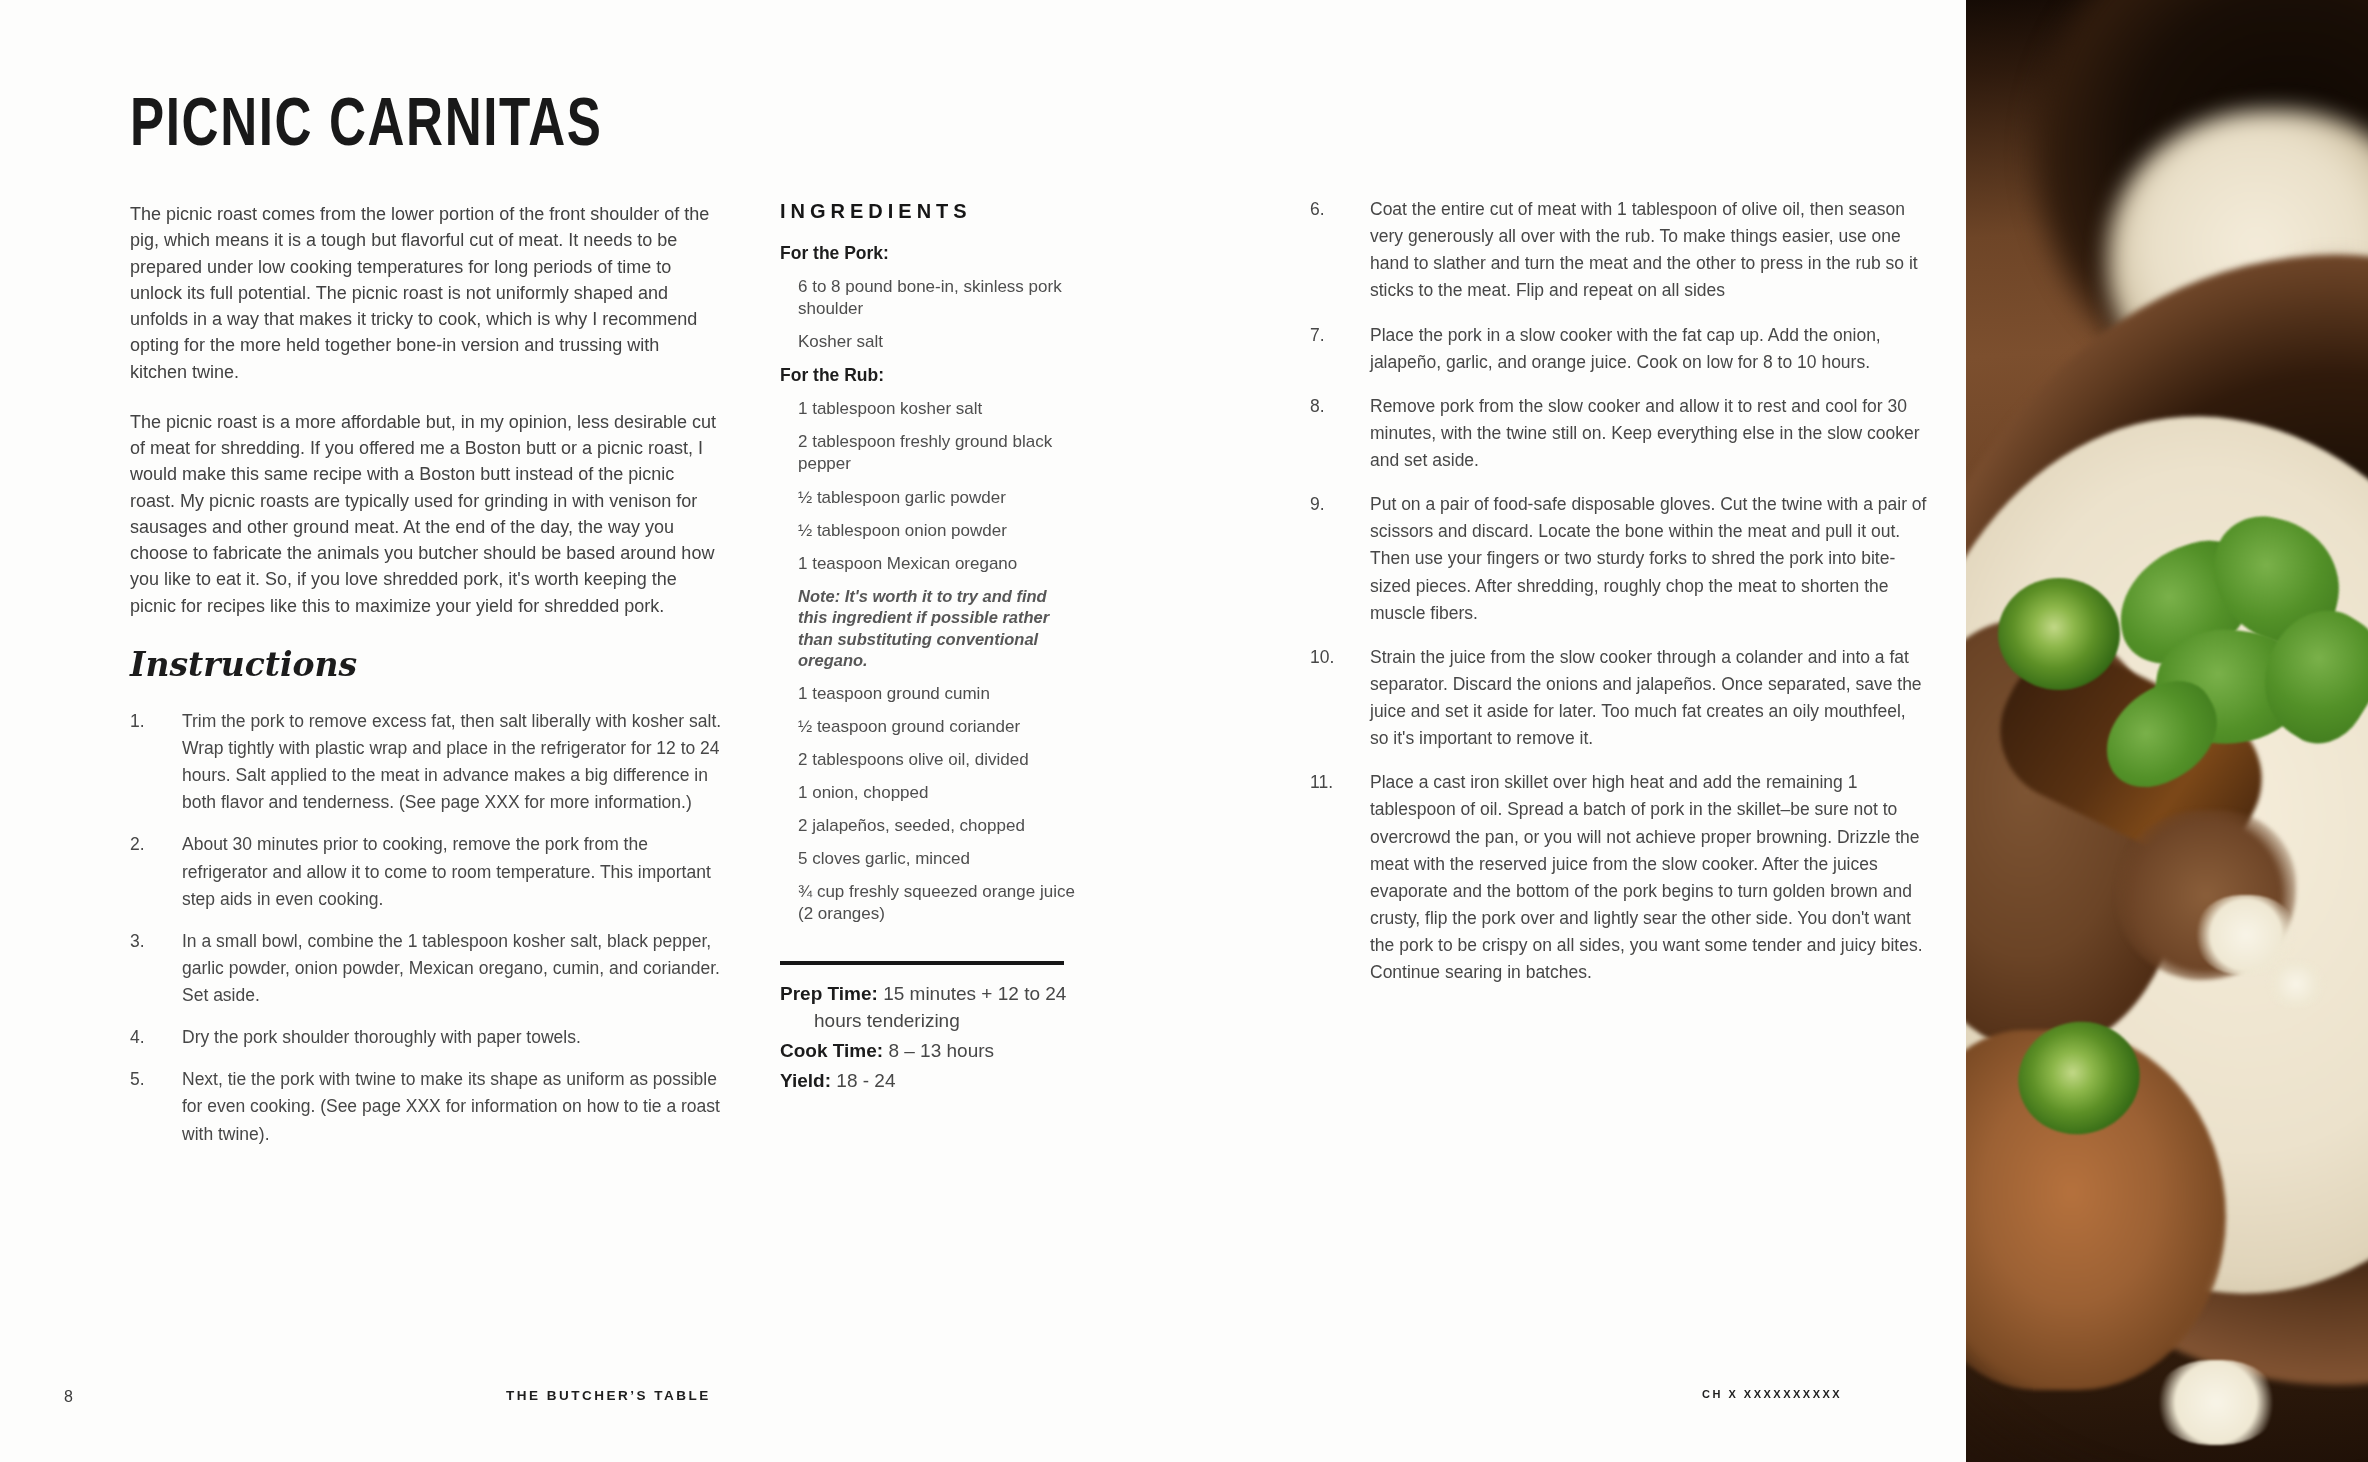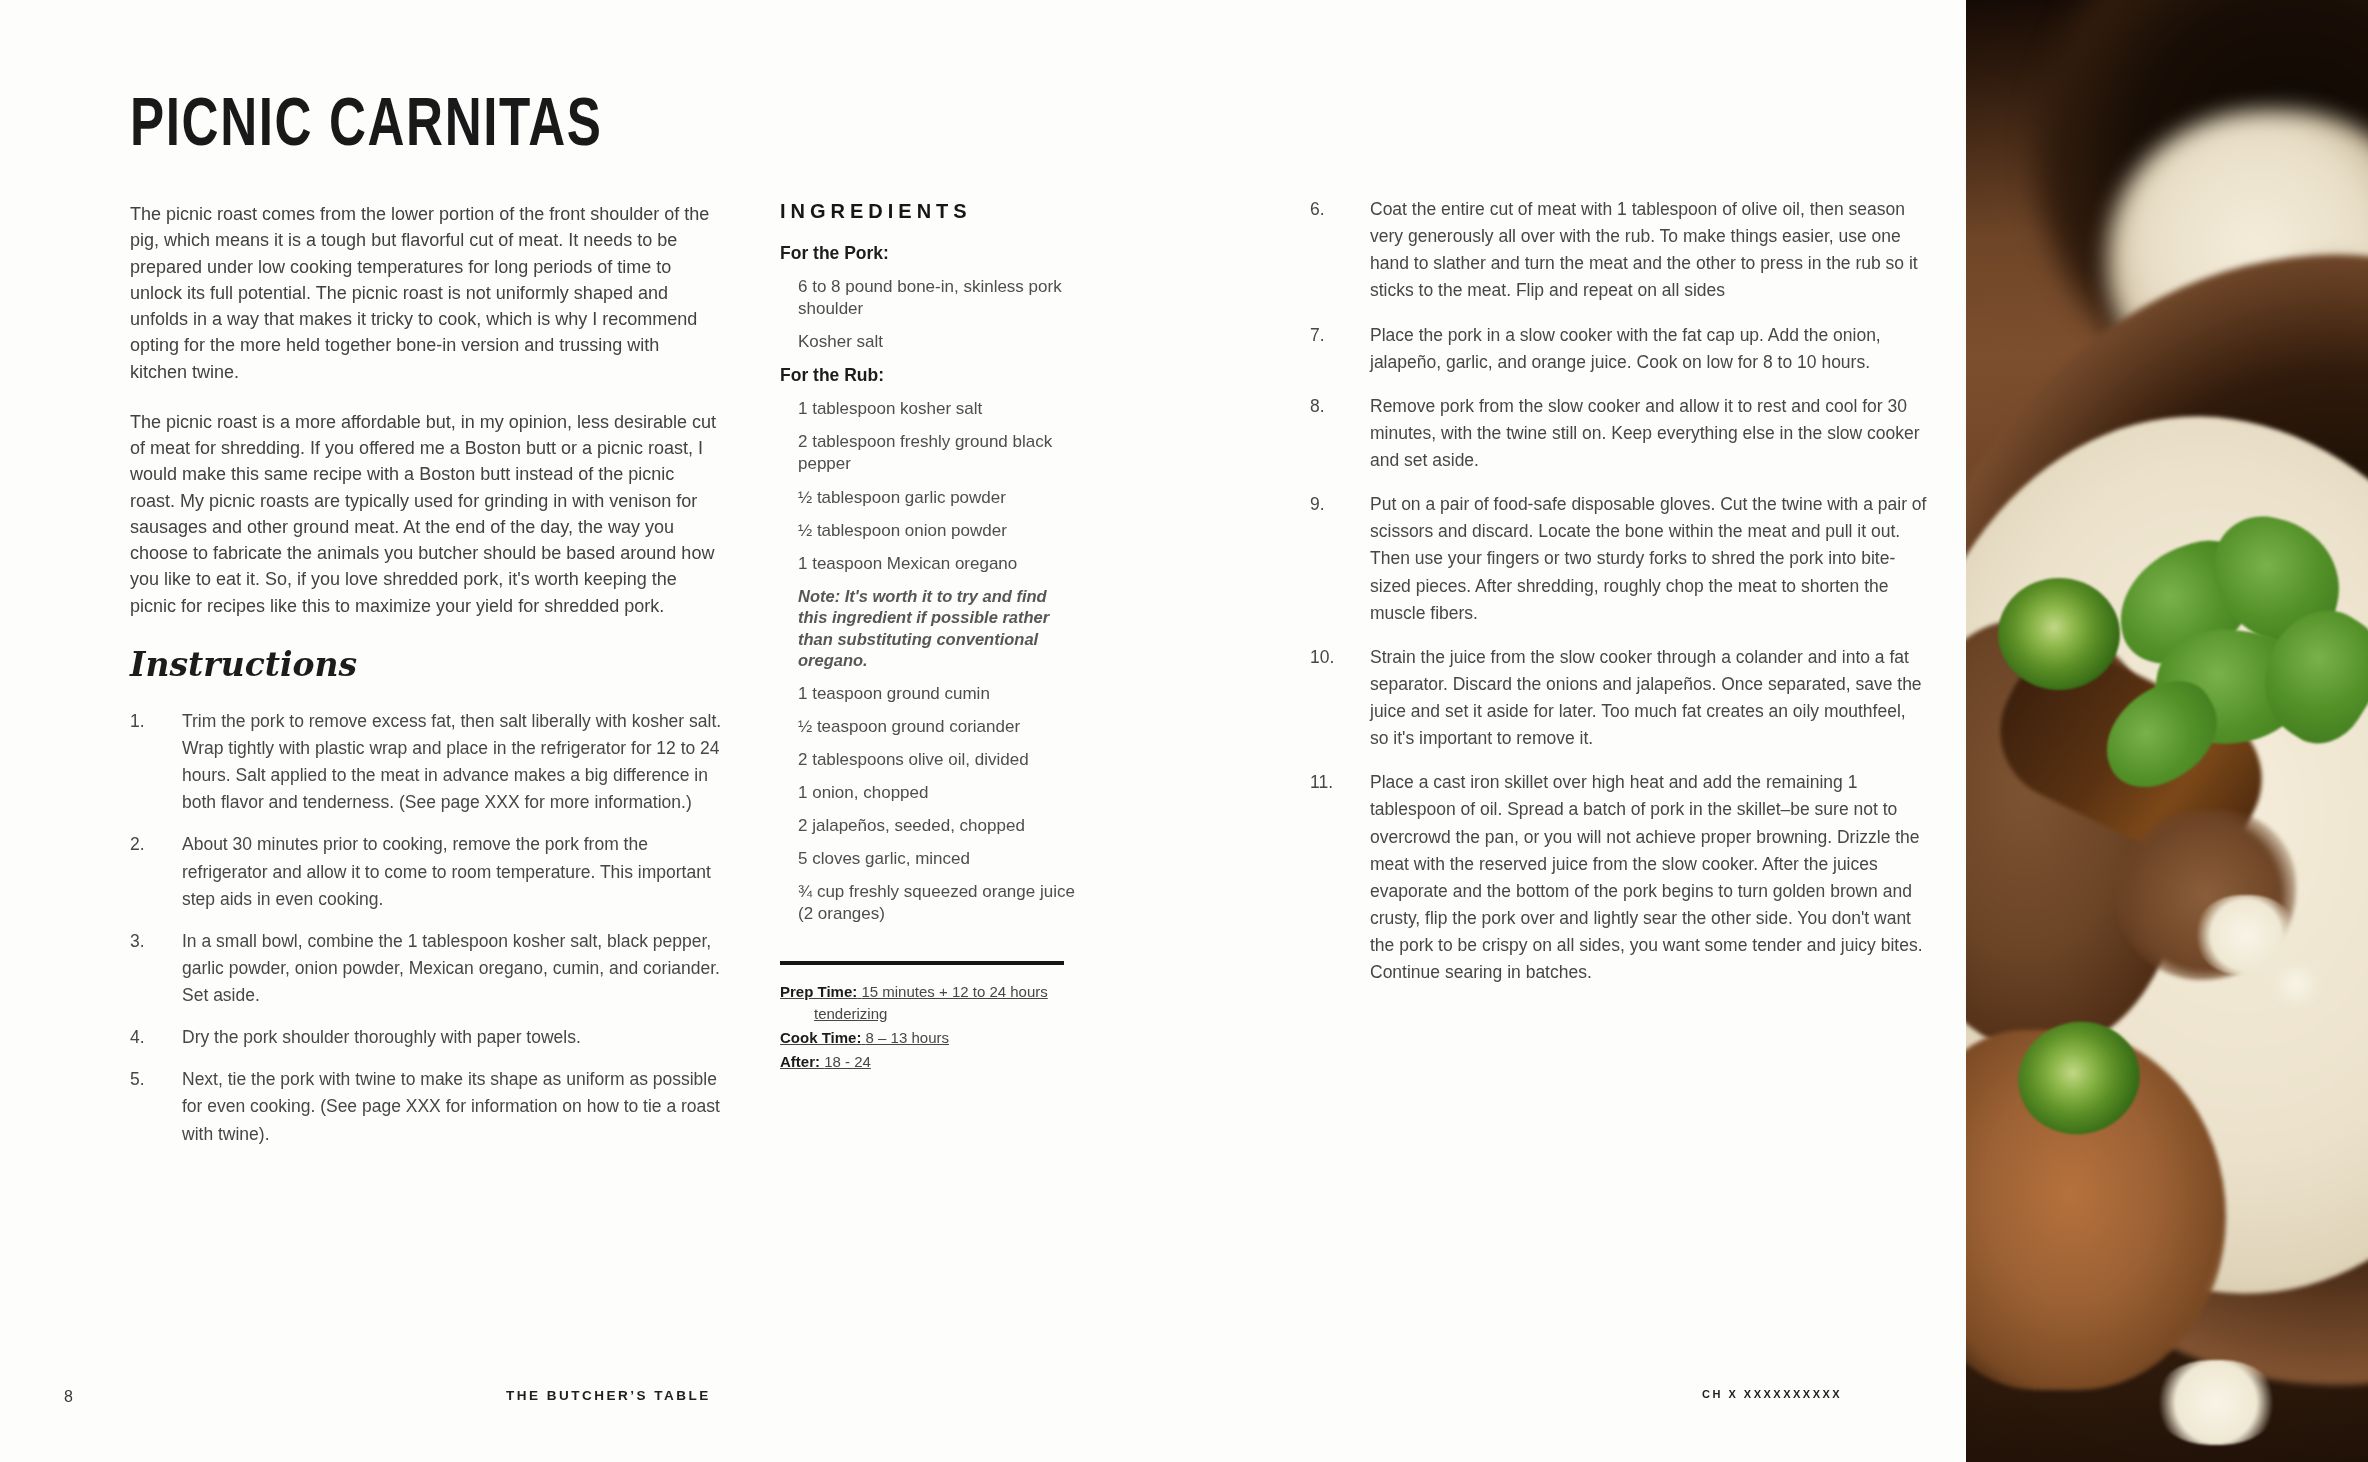--- a/index.html
+++ b/index.html
@@ -54,22 +54,22 @@
     font-size:17.5px; font-weight:bold; color:#1d1d1d; margin:12px 0 12px 0;
   }
   p.ing {
     padding-left:18px; width:300px; font-size:17px; line-height:1.3;
     color:#4e4e4e; margin-bottom:11px;
   }
   p.ing.note { font-style:italic; color:#575757; font-size:16.5px;font-weight:bold; }
 
   .rule { width:284px; height:4px; background:#161616; margin:36px 0 16px 0; }
   p.meta-line {
-    font-size:15px; line-height:1.42; color:#474747;
-    padding-left:34px; text-indent:-34px; margin-bottom:3px; width:300px;text-decoration:underline;
+    font-size:19px; line-height:1.42; color:#474747;
+    padding-left:34px; text-indent:-34px; margin-bottom:3px; width:300px;
   }
   p.meta-line b { color:#1b1b1b; }
 
   
   .footer-item { position:absolute; top:1388px; color:#1e1e1e; }
   .page-num { left:64px; font-size:16px; color:#3b3b3b; }
   .book-title { left:506px; font-size:13.5px; font-weight:800; letter-spacing:2.5px; }
   .chapter { left:1702px; font-size:11px; font-weight:800; letter-spacing:2.5px; }
 
   
@@ -212,21 +212,21 @@
   <p class="ing">2 tablespoons olive oil, divided</p>
   <p class="ing">1 onion, chopped</p>
   <p class="ing">2 jalapeños, seeded, chopped</p>
   <p class="ing">5 cloves garlic, minced</p>
   <p class="ing">¾ cup freshly squeezed orange juice (2 oranges)</p>
 
   <div class="rule"></div>
 
   <p class="meta-line"><b>Prep Time:</b> <span>15 minutes + 12 to 24 hours tenderizing</span></p>
   <p class="meta-line"><b>Cook Time:</b> <span>8 – 13 hours</span></p>
-  <p class="meta-line"><b>After:</b> <span>18 - 24</span></p>
+  <p class="meta-line"><b>Yield:</b> <span>18 - 24</span></p>
 </aside>
 
 <section class="col col-right">
   <ol class="steps">
     <li class="step">
       <span class="num">6.</span>
       <span class="txt">Coat the entire cut of meat with 1 tablespoon of olive oil, then season very generously all over with the rub. To make things easier, use one hand to slather and turn the meat and the other to press in the rub so it sticks to the meat. Flip and repeat on all sides</span>
     </li>
     <li class="step">
       <span class="num">7.</span>

